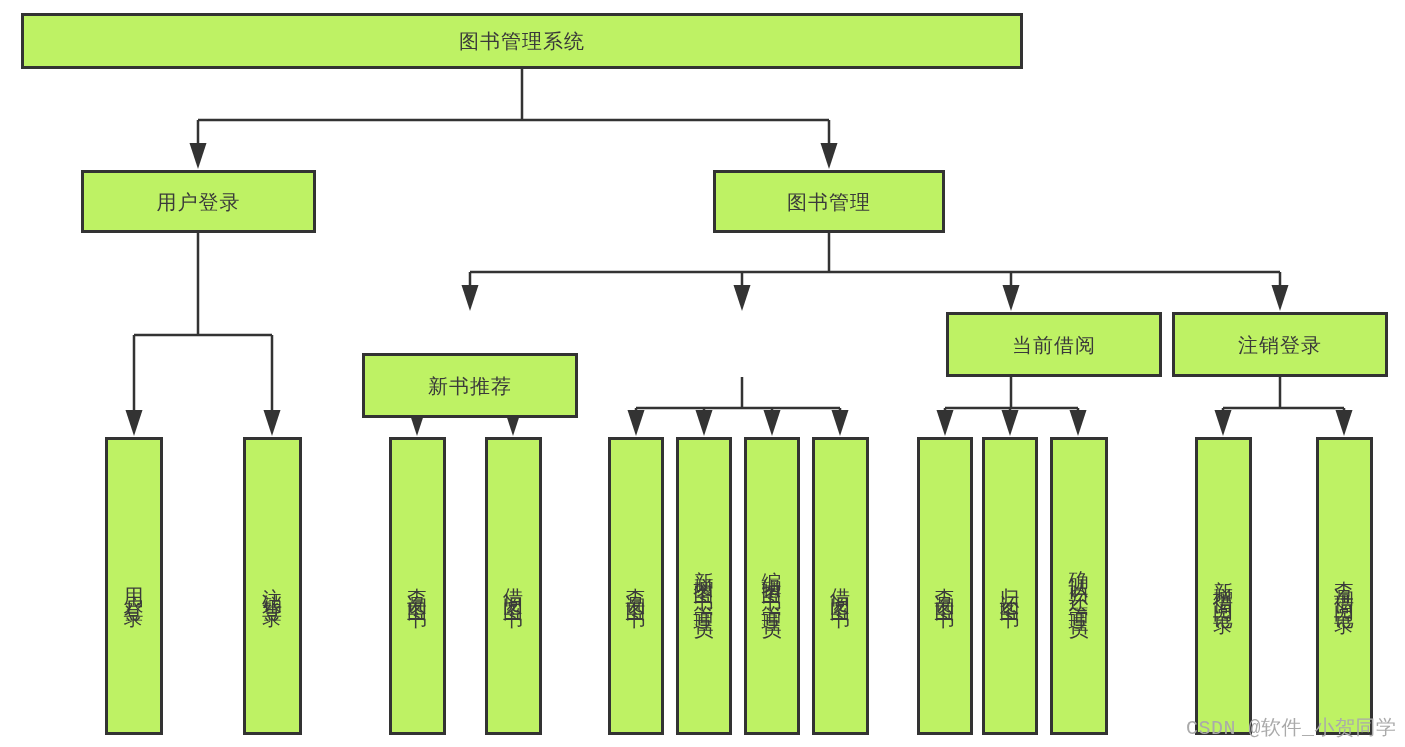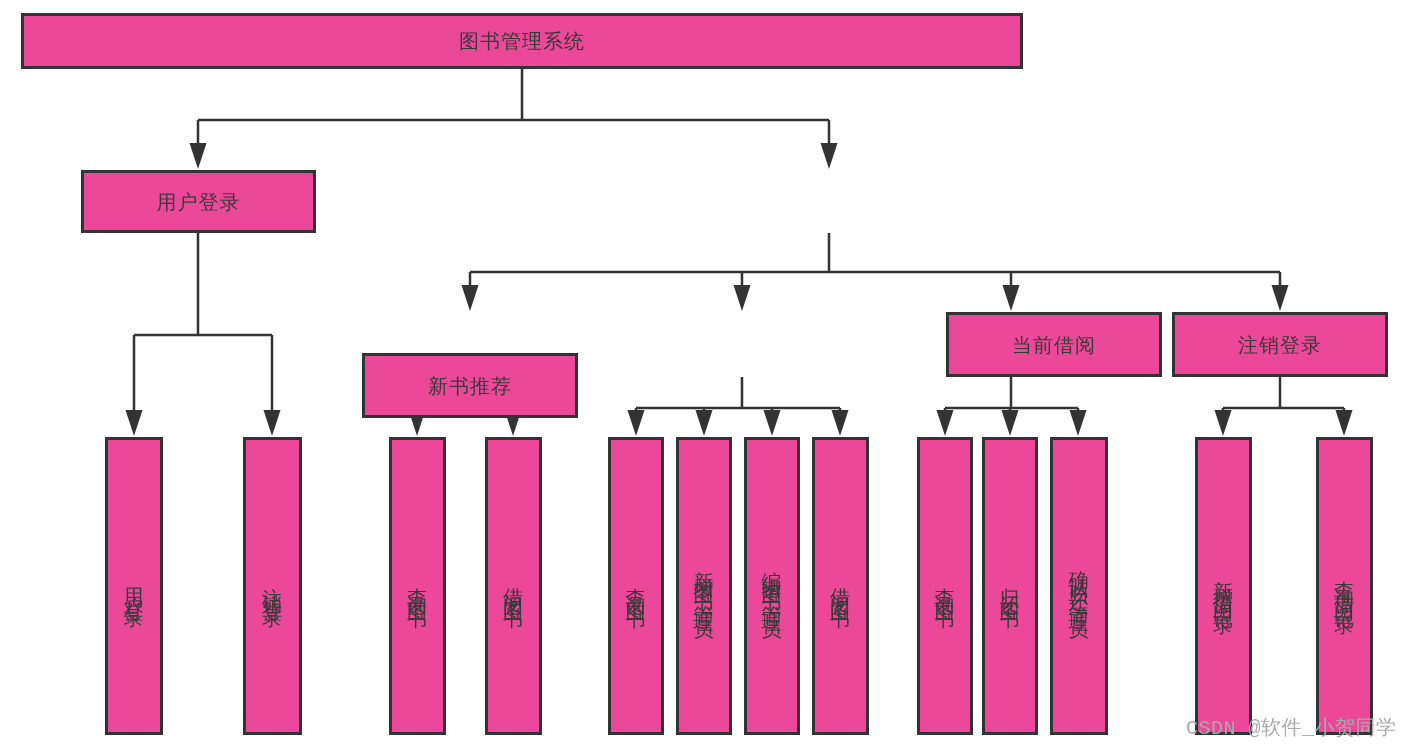--- a/index.html
+++ b/index.html
@@ -20,21 +20,21 @@
     left: 0;
     top: 0;
     width: 1405px;
     height: 747px;
     pointer-events: none;
   }
   .node {
     position: absolute;
     box-sizing: border-box;
     border: 3px solid #333333;
-    background: #ec4899;
+    background: #bef264;
     display: flex;
     align-items: center;
     justify-content: center;
     color: #3a3a3a;
   }
   .node-h .label {
     font-size: 20px;
     letter-spacing: 1px;
     white-space: nowrap;
     line-height: 1;
@@ -129,20 +129,23 @@
     </g>
   </svg>
 
   <div class="node node-h n-root">
     <span class="label">图书管理系统</span>
   </div>
 
   <div class="node node-h n-user-login">
     <span class="label">用户登录</span>
   </div>
+  <div class="node node-h n-book-mgmt">
+    <span class="label">图书管理</span>
+  </div>
 
   <div class="node node-h n-new-books">
     <span class="label">新书推荐</span>
   </div>
   <div class="node node-h n-current-borrow">
     <span class="label">当前借阅</span>
   </div>
   <div class="node node-h n-borrow-records">
     <span class="label">注销登录</span>
   </div>

